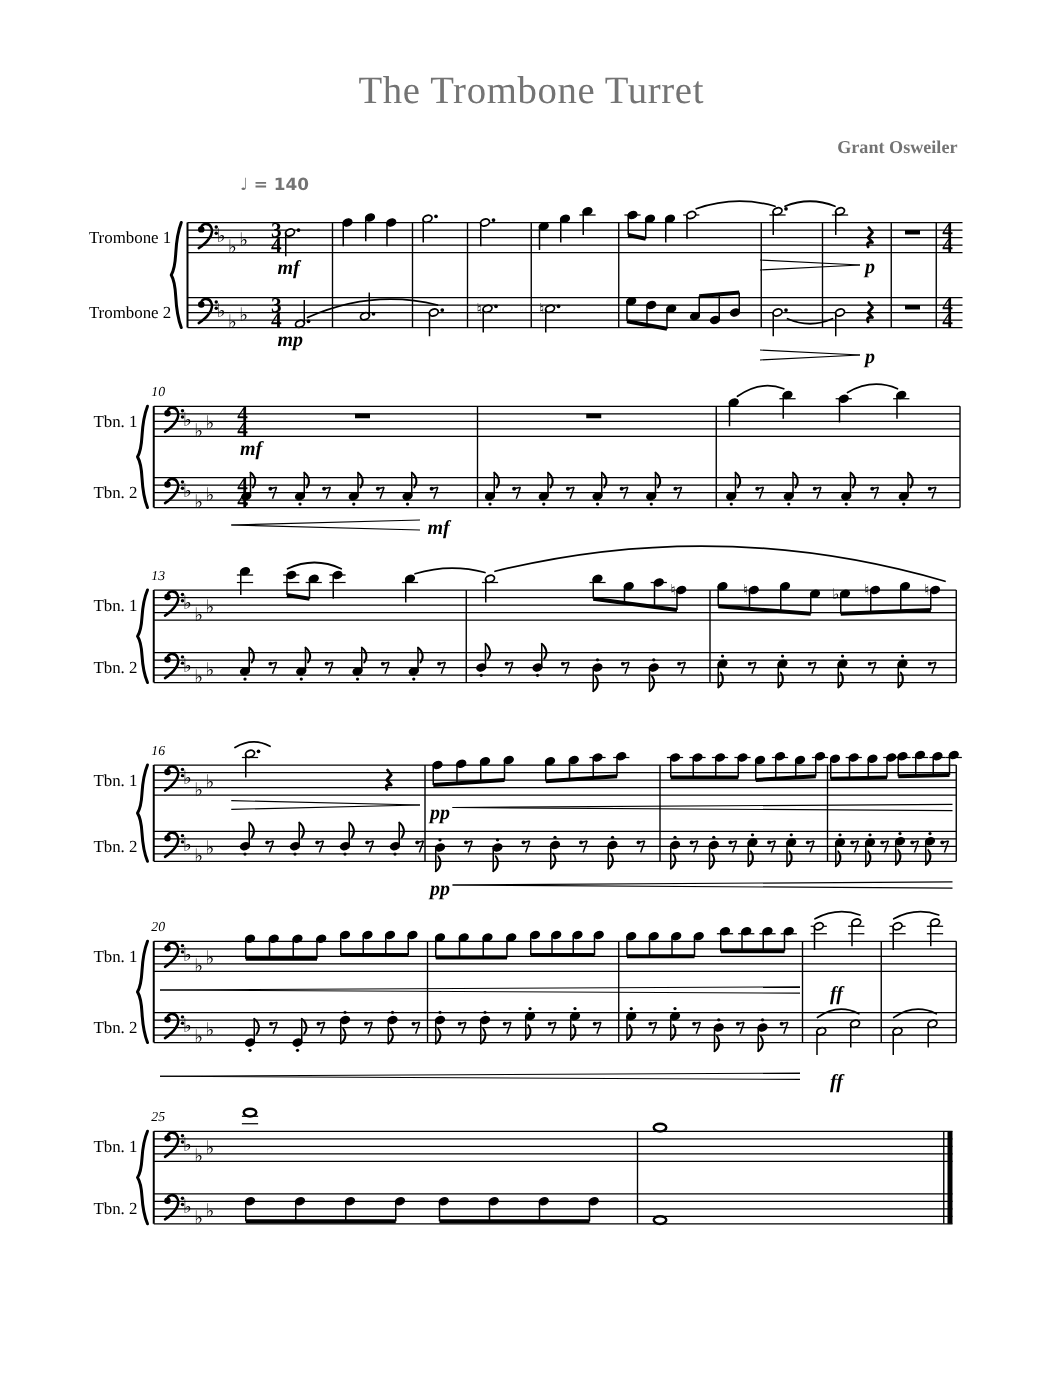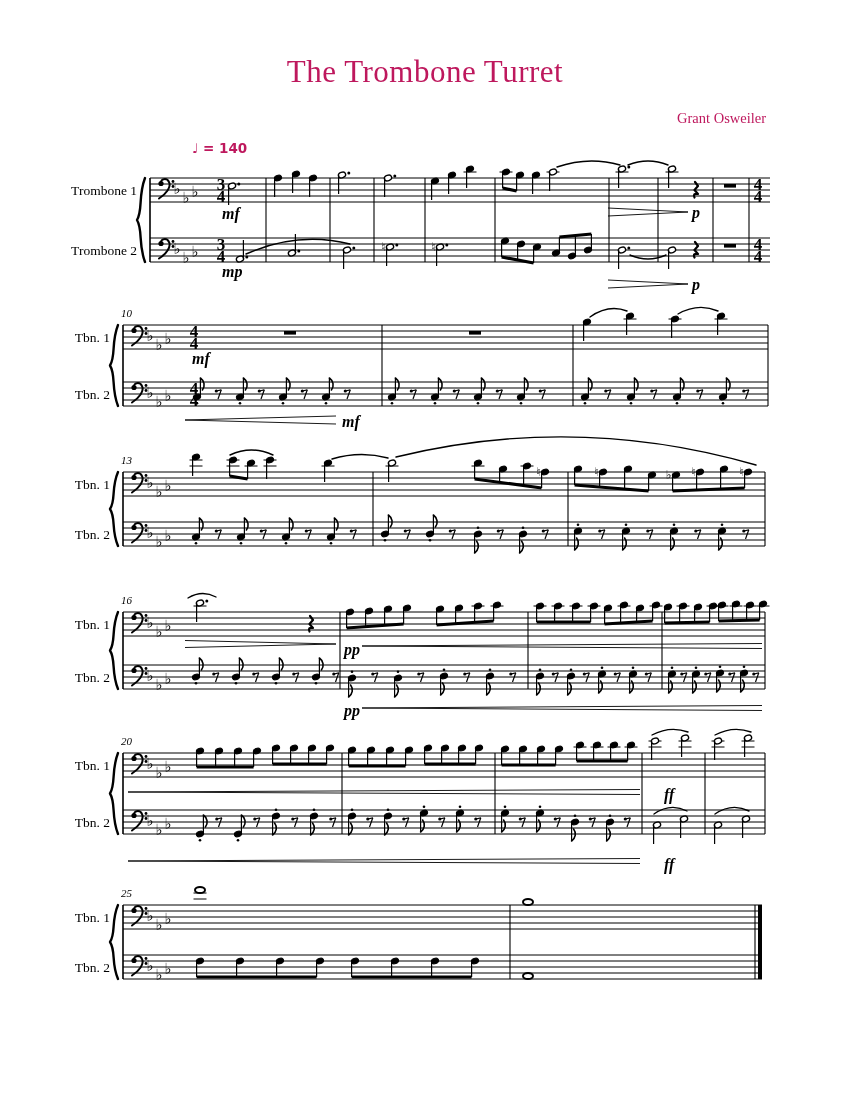--- a/index.html
+++ b/index.html
@@ -1,20 +1,20 @@
 <!DOCTYPE html>
 <html><head>
 <meta charset="utf-8">
 <style>
   html,body{margin:0;padding:0;background:#fff;}
   .page{position:relative;width:850px;height:1100px;background:#fff;overflow:hidden;
-        font-family:"Liberation Serif", serif;color:#be185d;}
+        font-family:"Liberation Serif", serif;color:#737373;}
   .title{position:absolute;top:54px;left:0;right:0;text-align:center;
          font-size:31px;letter-spacing:.5px;}
-  .composer{position:absolute;top:110px;right:84px;font-size:14.5px;}
+  .composer{position:absolute;top:110px;right:84px;font-size:14.5px;font-weight:bold;}
   .tempo{position:absolute;top:140px;left:192px;font-family:"DejaVu Sans", sans-serif;
          font-weight:bold;font-size:13.5px;}
   svg{position:absolute;left:0;top:0;}
   svg text{user-select:none;}
 </style>
 </head>
 <body>
 
 <div class="page">
   <div class="title">The Trombone Turret</div>

